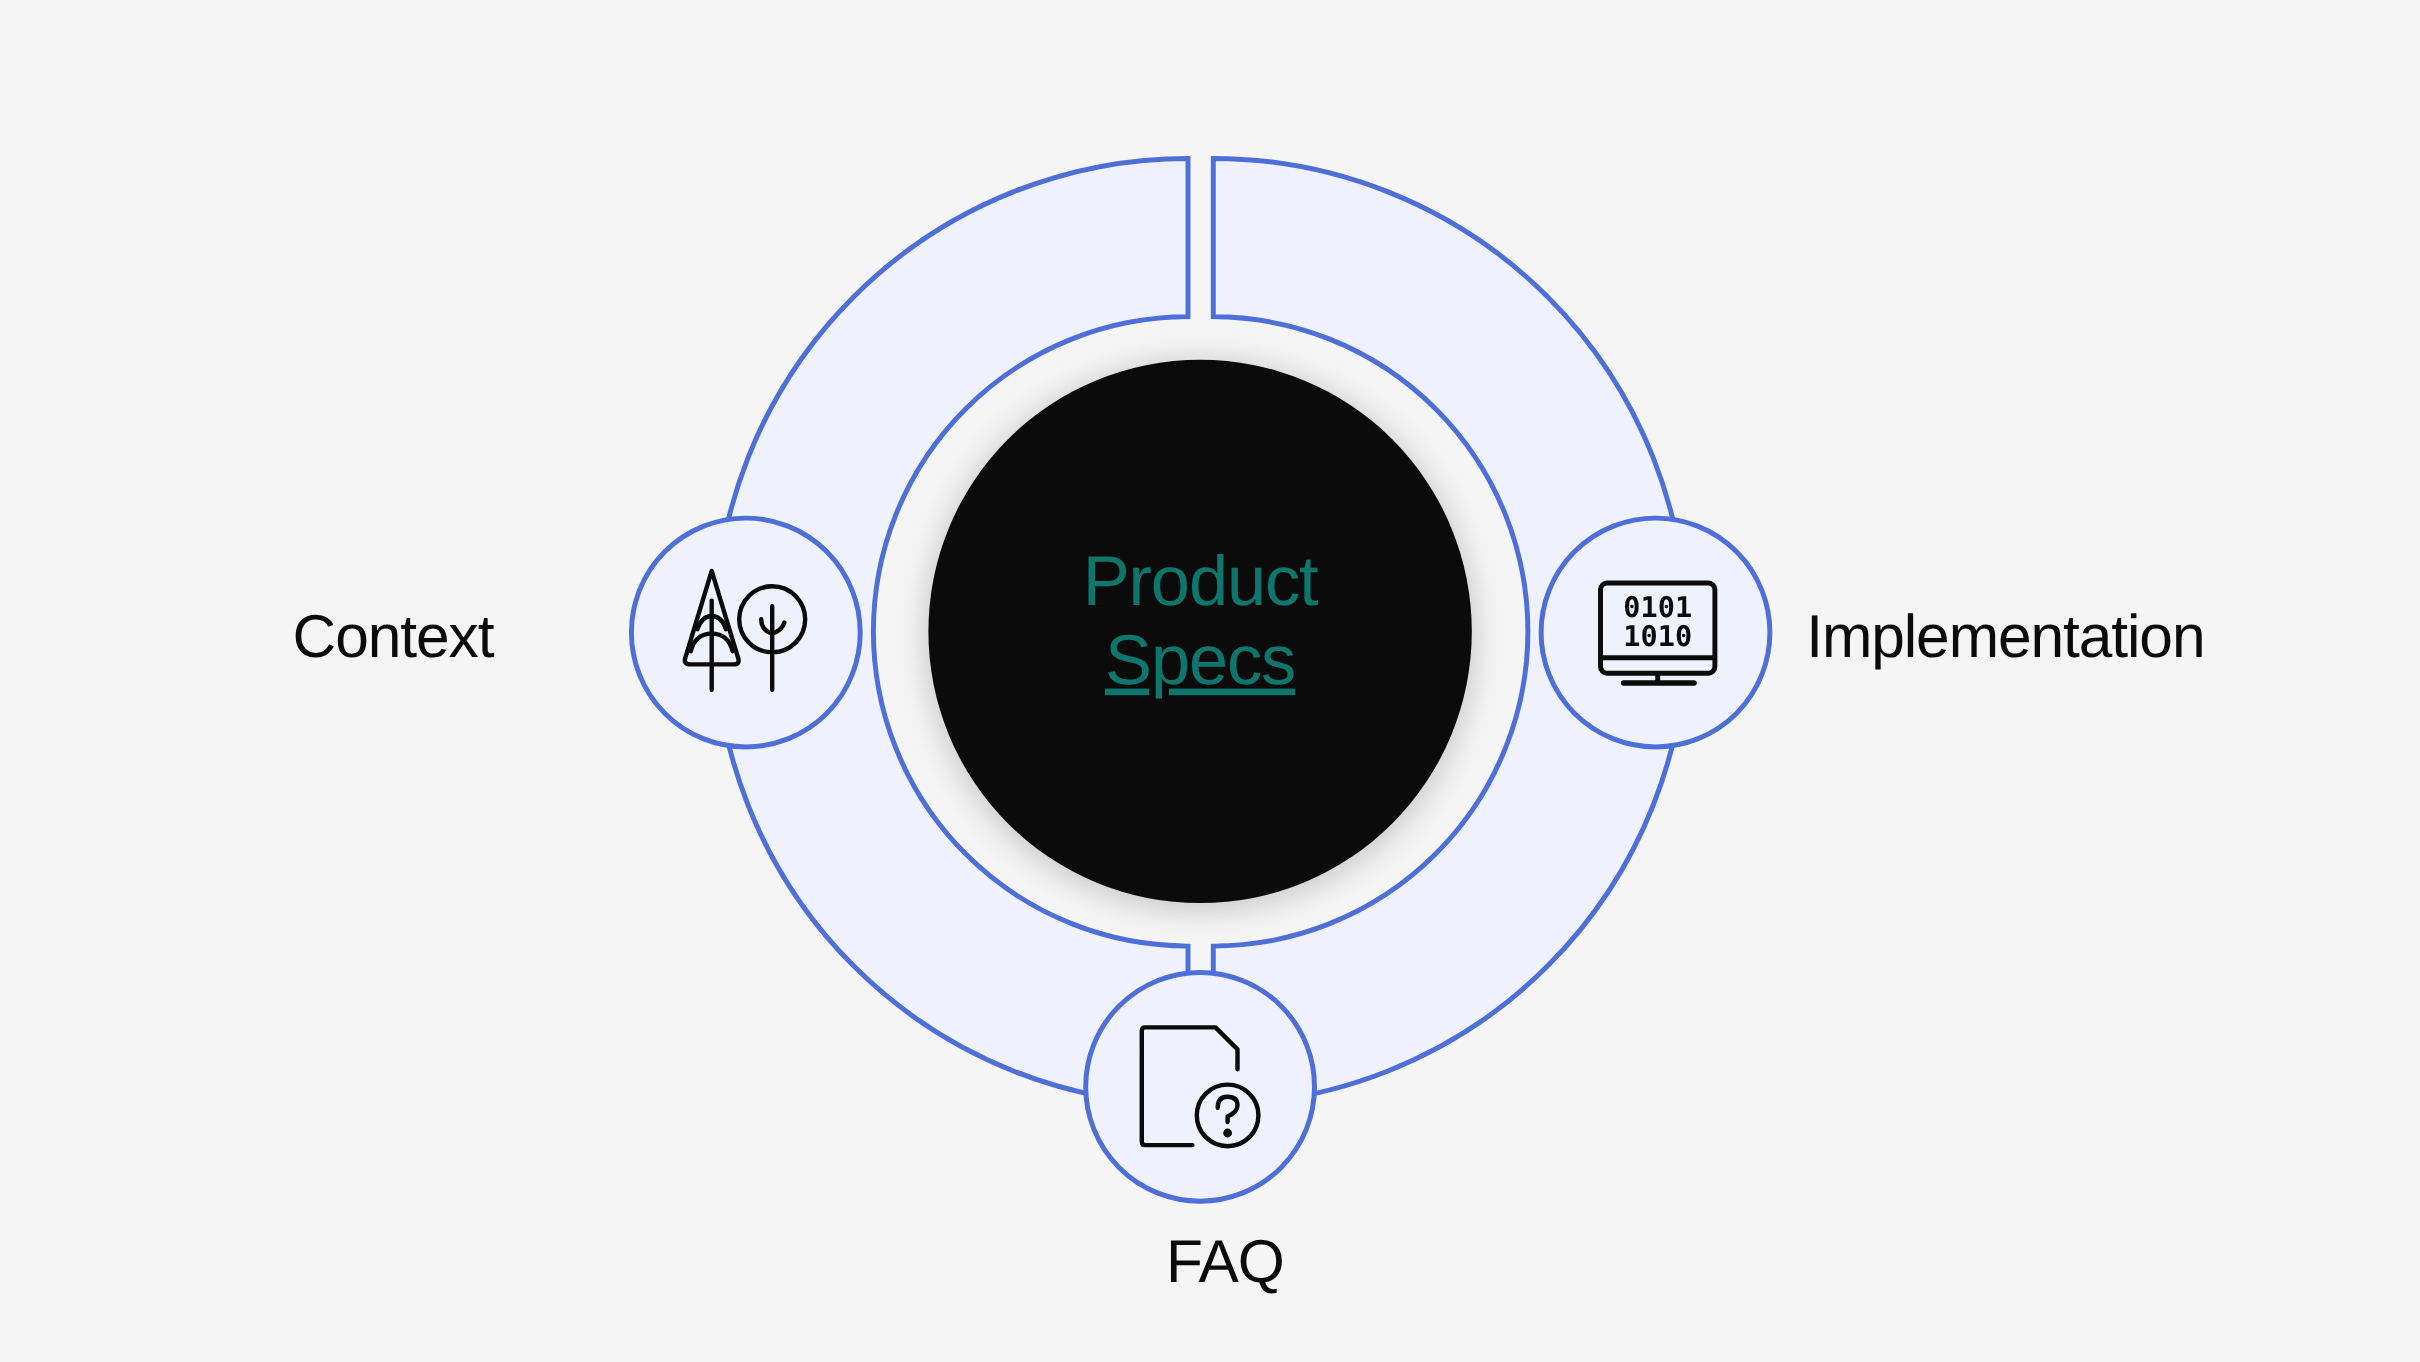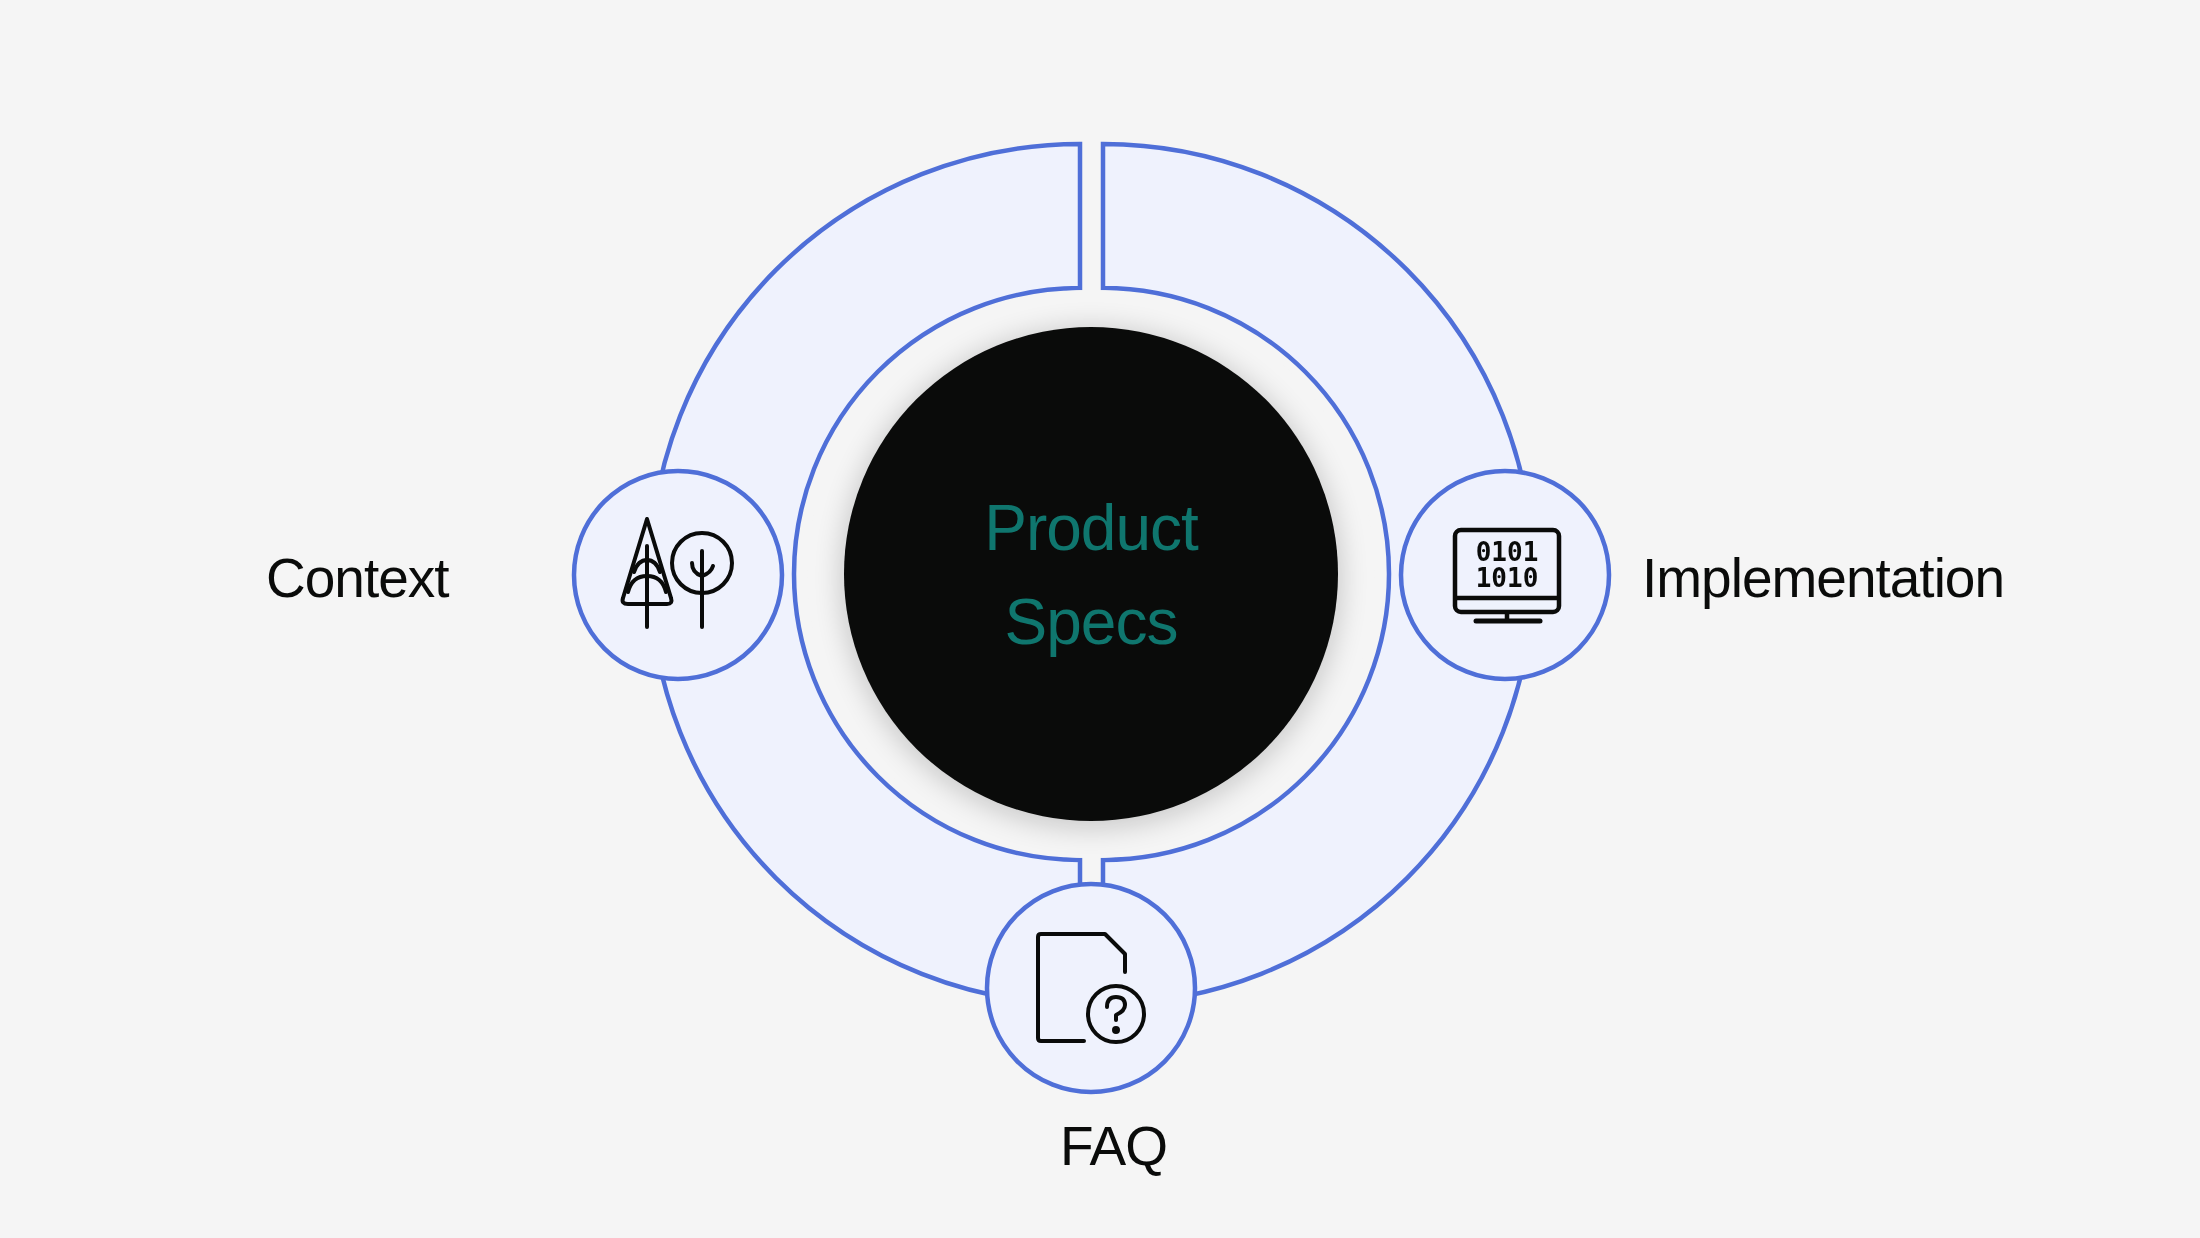--- a/index.html
+++ b/index.html
@@ -25,21 +25,21 @@
     .center-text {
       position: absolute;
       left: 891px; width: 400px;
       text-align: center;
       color: #0f766e;
       font-size: 64px;
       line-height: 1;
       letter-spacing: -1px;
     }
     #center-line1 { top: 496px; }
-    #center-line2 { top: 590px; }
+    #center-line2 { top: 568px; text-decoration: underline; }
   </style>
 </head>
 <body>
 
 <svg id="diagram" width="2200" height="1238" viewBox="0 0 2200 1238" xmlns="http://www.w3.org/2000/svg">
   <defs>
     <filter id="softshadow" x="-20%" y="-20%" width="140%" height="140%">
       <feGaussianBlur stdDeviation="14"></feGaussianBlur>
     </filter>
   </defs>

